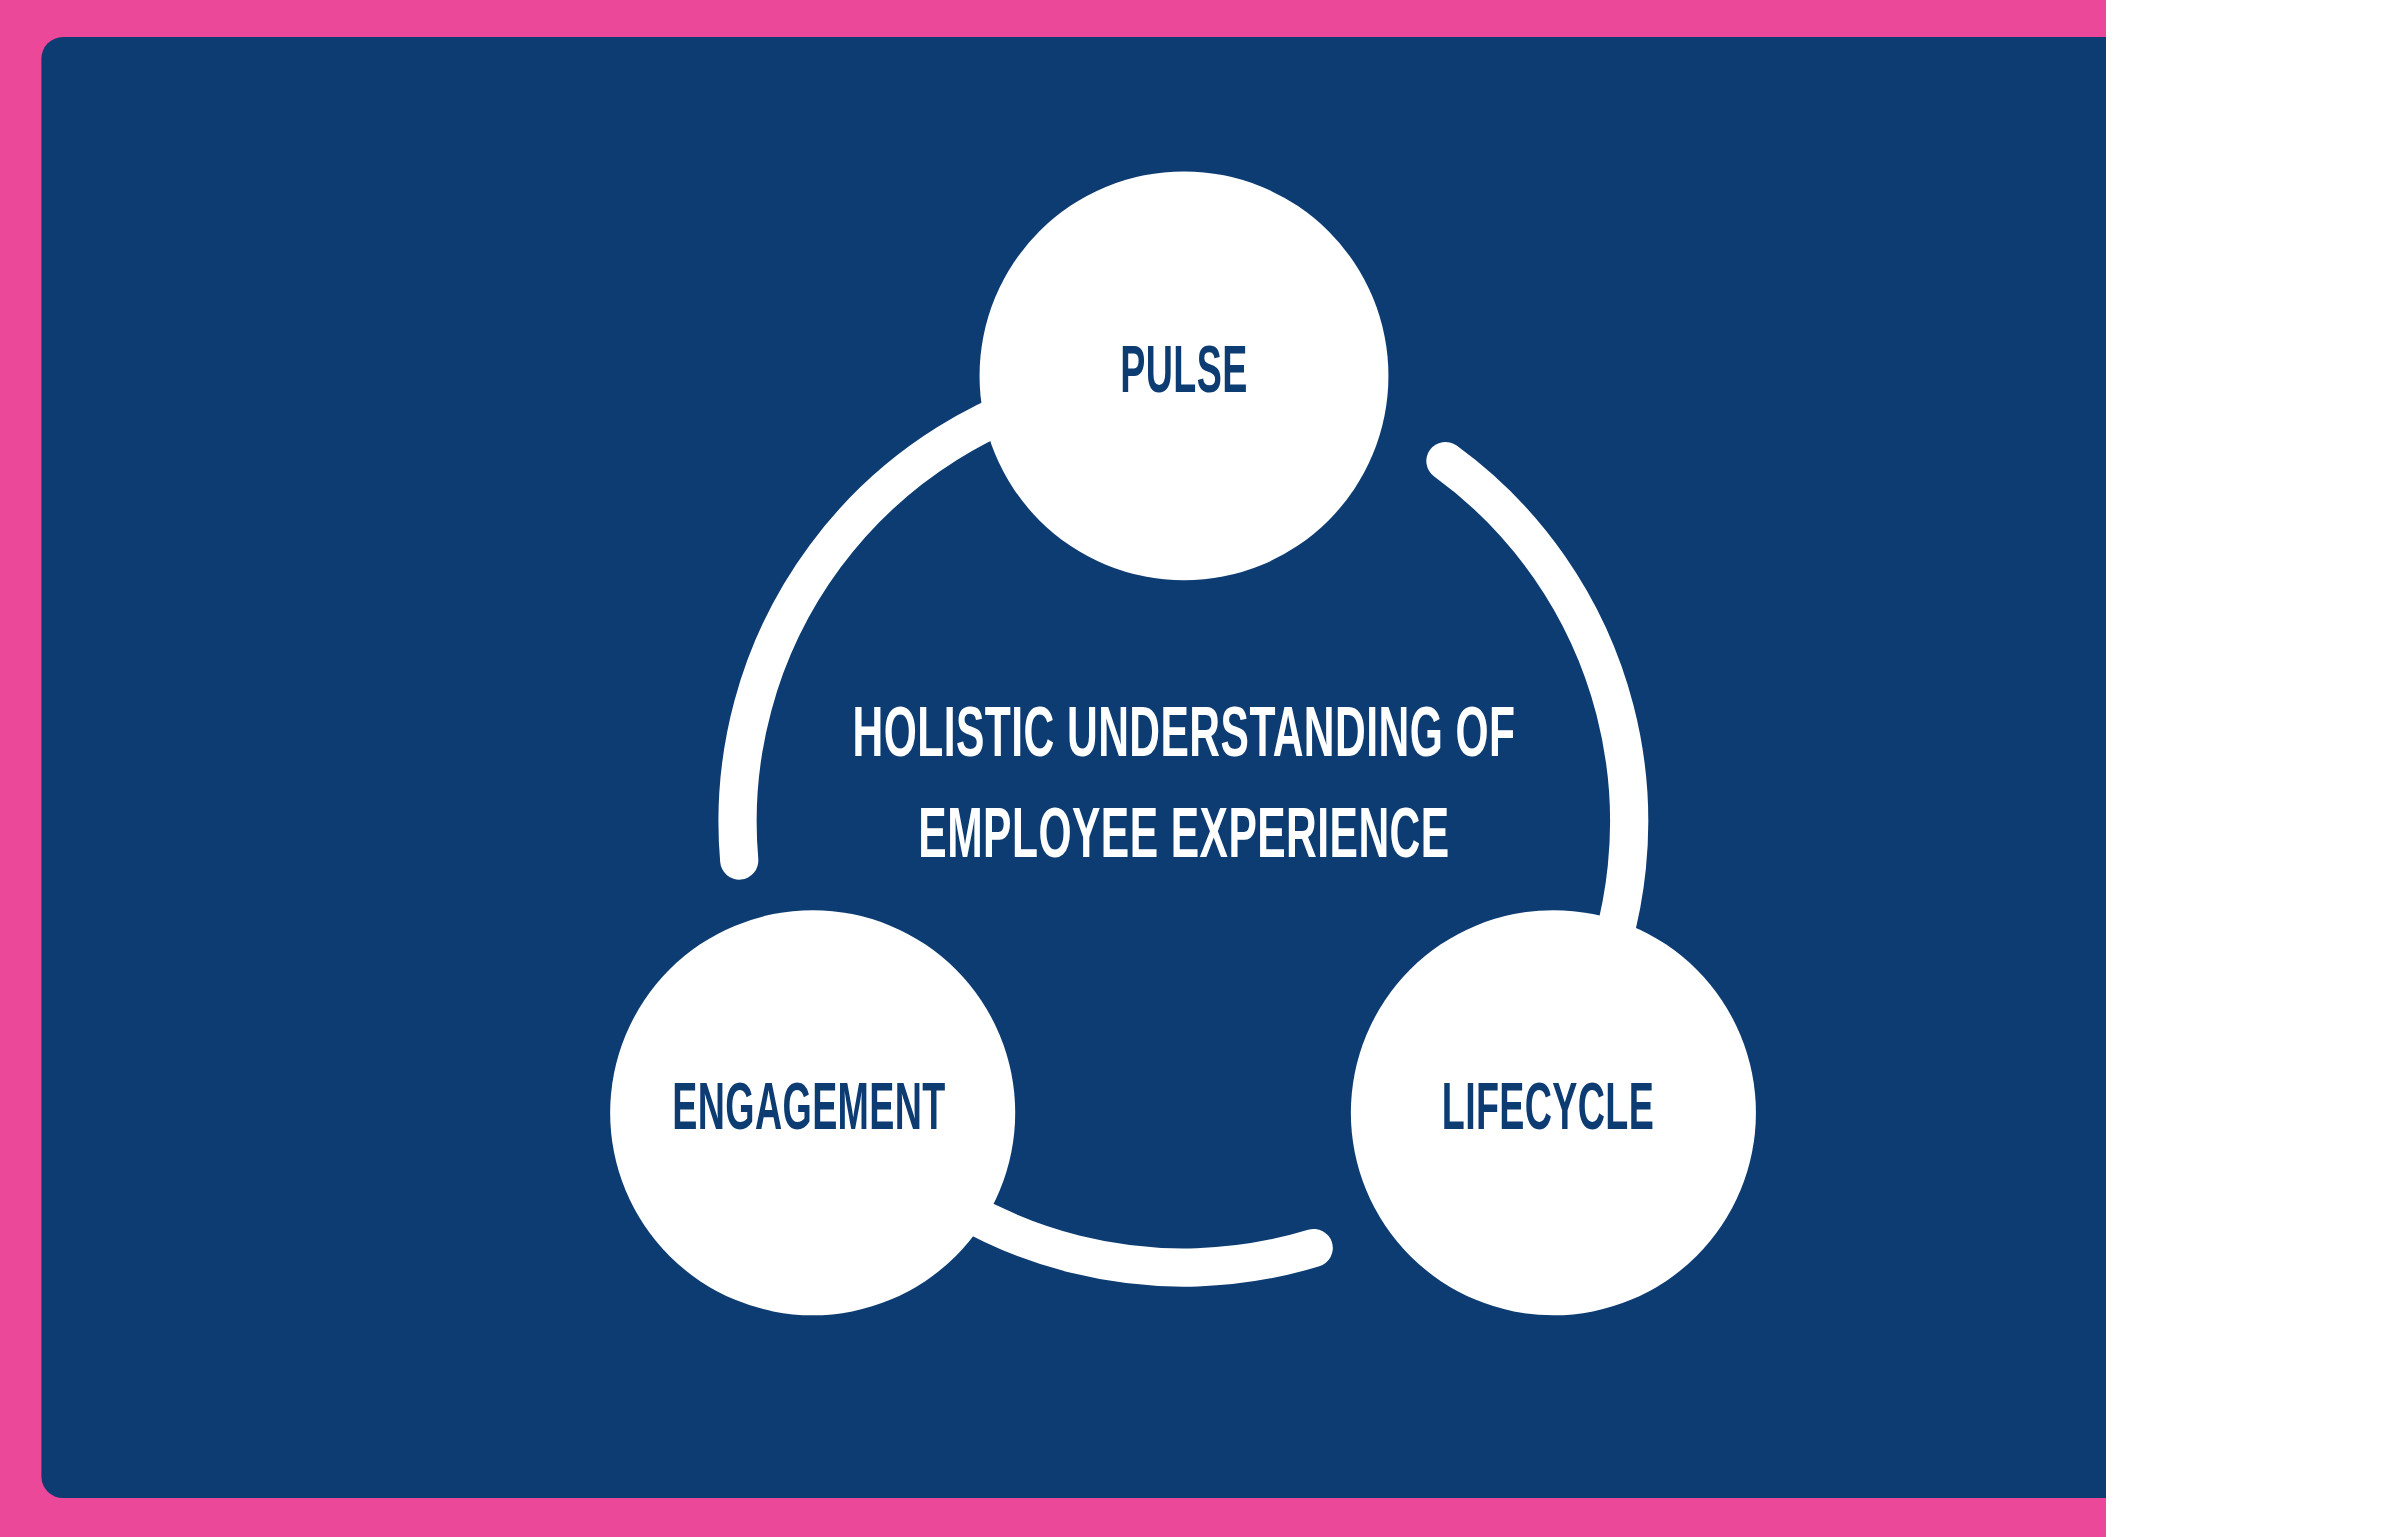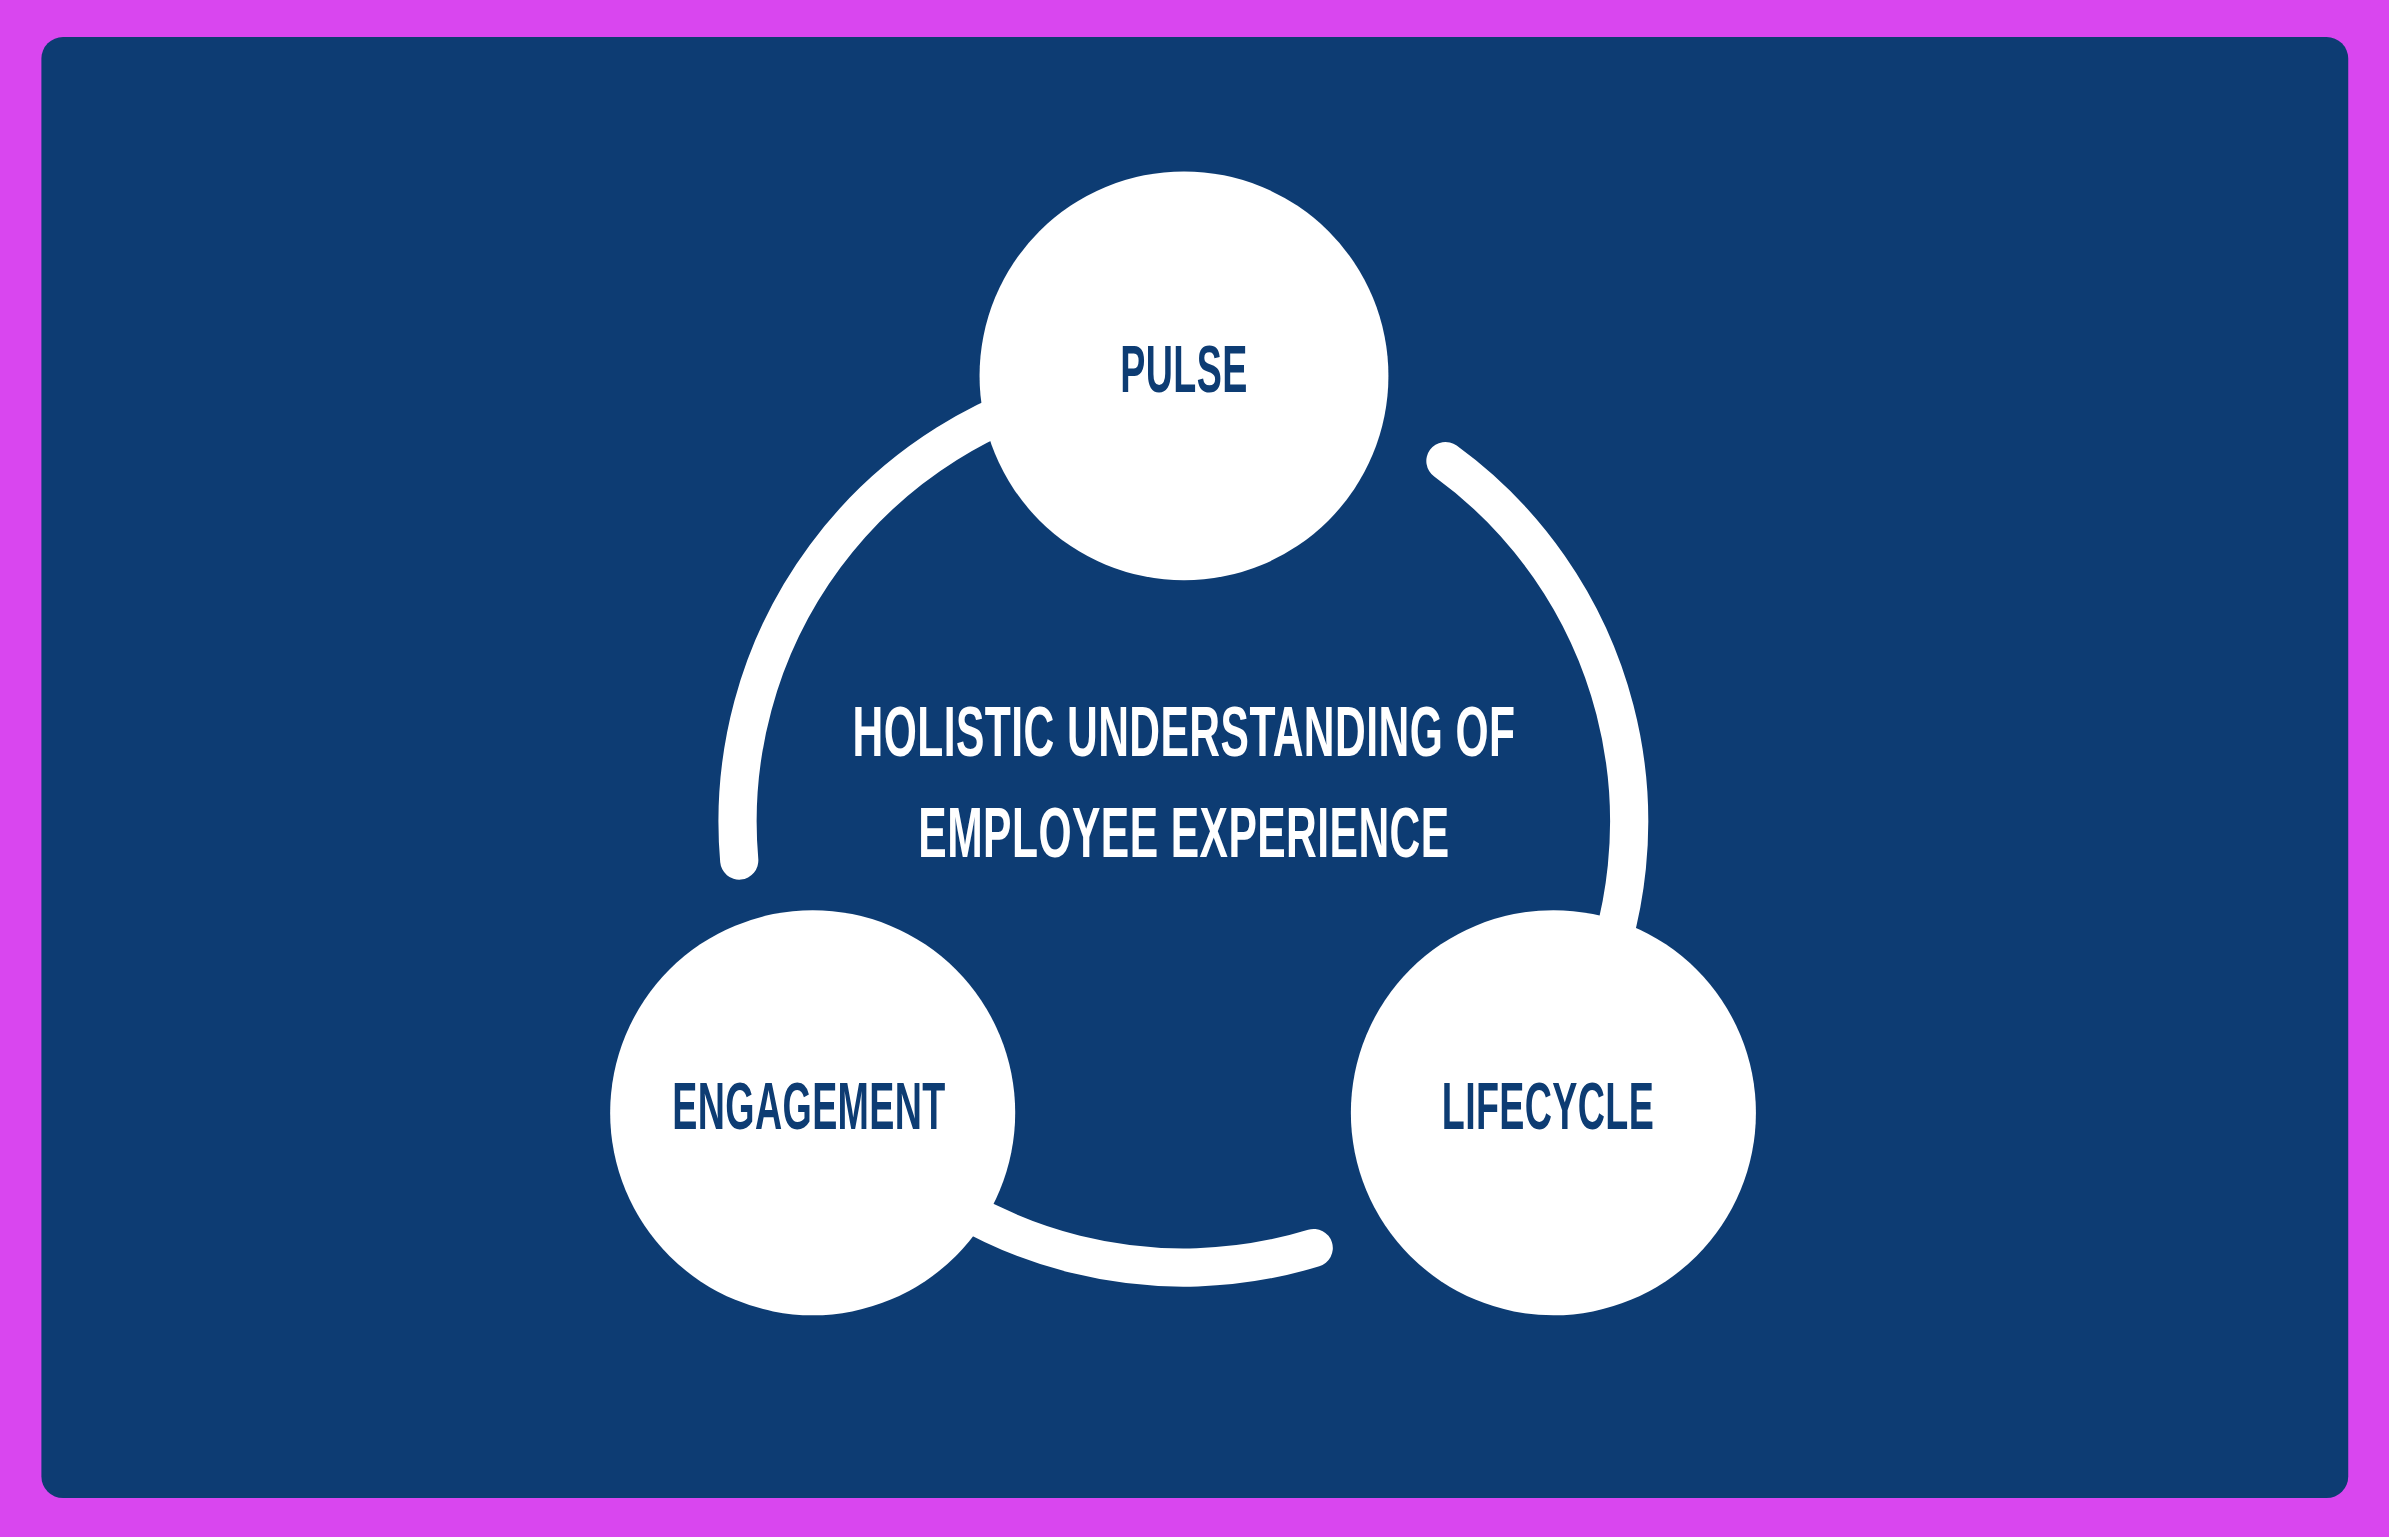--- a/index.html
+++ b/index.html
@@ -2,23 +2,23 @@
 <html style="font-size:10.2px"><head>
 <meta charset="utf-8">
 <style>
   html, body {
     margin: 0;
     padding: 0;
     background: #ffffff;
   }
   #canvas {
     position: relative;
-    width: 2389px;
+    width: 2106px;
     height: 1537px;
-    background: #d946ef;
+    background: #ec4899;
     overflow: hidden;
     font-family: "Liberation Sans", sans-serif;
   }
   #shapes {
     position: absolute;
     left: 0;
     top: 0;
     width: 2389px;
     height: 1537px;
     display: block;

